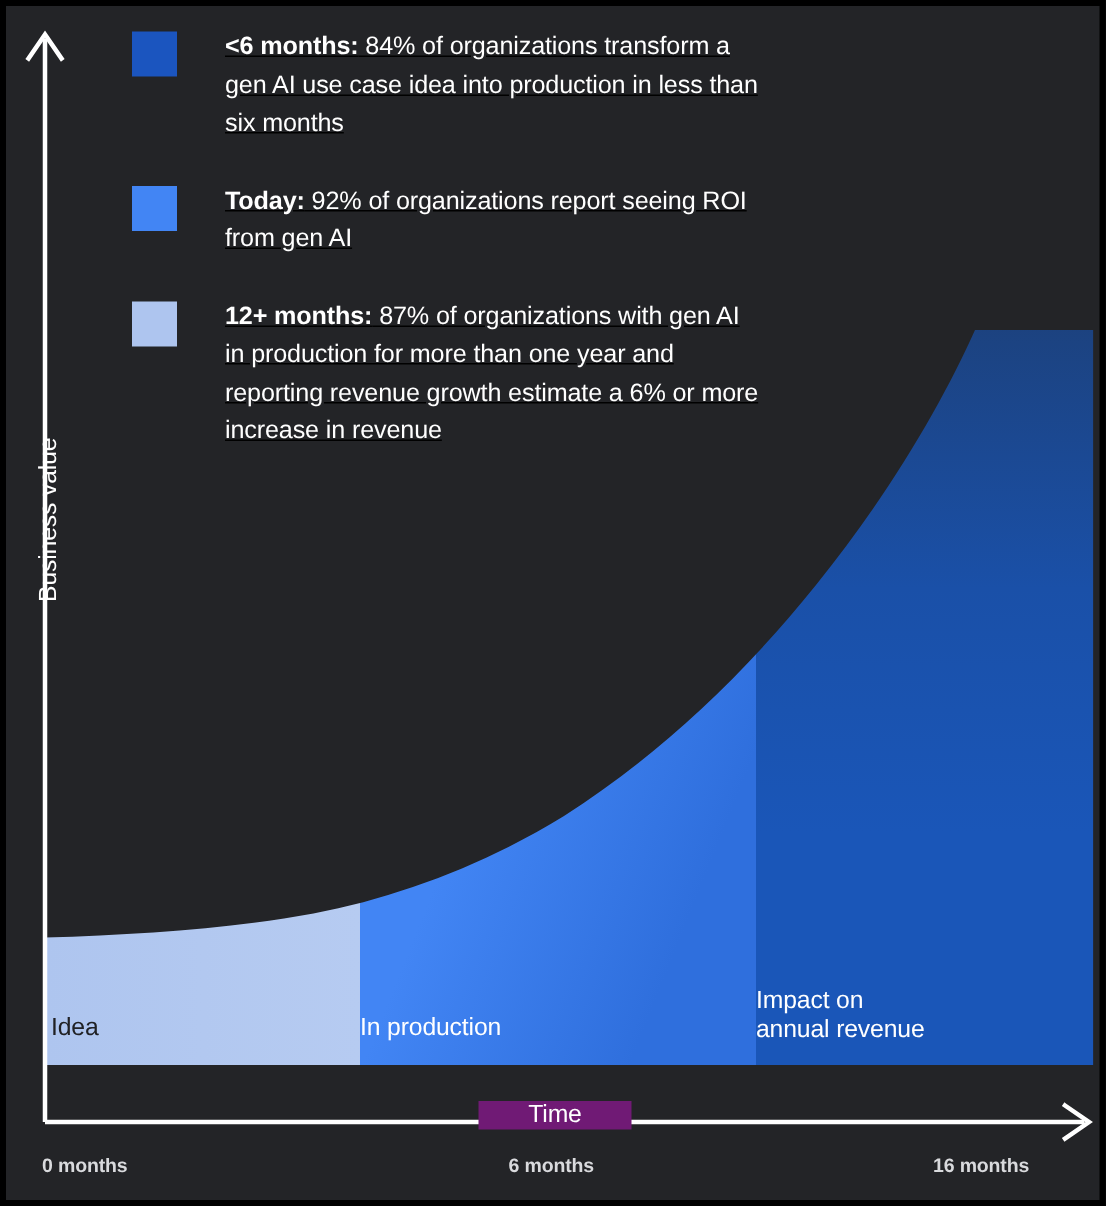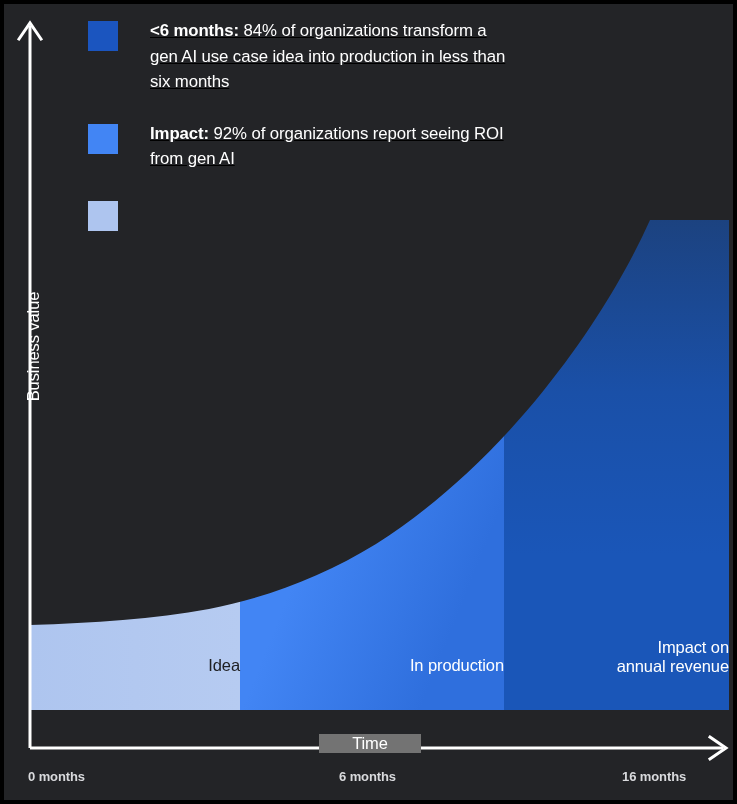--- a/index.html
+++ b/index.html
@@ -69,25 +69,26 @@
     font-weight: 400;
     letter-spacing: -0.1px;
   }
   .legend-text .lead {
     font-weight: 700;
   }
 
   
   .band-label {
     position: absolute;
-    text-align: right;
+    text-align: left;
     font-size: 16.5px;
     line-height: 19px;
     font-weight: 400;
     letter-spacing: -0.1px;
+    margin-top: 20px;
   }
   #band-label-idea {
     left: 30px;
     width: 206px;
     top: 652px;
     color: #202124;
   }
   #band-label-inproduction {
     left: 236px;
     width: 264px;
@@ -118,21 +119,21 @@
   #xaxis-label {
     position: absolute;
     left: 315px;
     top: 730px;
     width: 90px;
     text-align: center;
     color: #ffffff;
     font-size: 16.5px;
     font-weight: 400;
     letter-spacing: -0.1px;
-    background: #737373;
+    background: #701a75;
     padding: 0 6px;
   }
   .tick-label {
     position: absolute;
     top: 765px;
     color: #d9dadd;
     font-size: 13px;
     font-weight: 700;
     letter-spacing: -0.1px;
     white-space: nowrap;
@@ -220,24 +221,27 @@
       <div class="legend-item">
         <div class="legend-swatch" style="background:#1b55bf"></div>
         <div class="legend-text">
           <span class="lead">&lt;6 months:</span><span> 84% of organizations transform a gen AI use case idea into production in less than six months</span>
         </div>
       </div>
 
       <div class="legend-item">
         <div class="legend-swatch" style="background:#4285f4"></div>
         <div class="legend-text">
-          <span class="lead">Impact:</span><span> 92% of organizations report seeing ROI from gen AI</span>
+          <span class="lead">Today:</span><span> 92% of organizations report seeing ROI from gen AI</span>
         </div>
       </div>
 
       <div class="legend-item">
         <div class="legend-swatch" style="background:#aec5ef"></div>
+        <div class="legend-text">
+          <span class="lead">12+ months:</span><span> 87% of organizations with gen AI in production for more than one year and reporting revenue growth estimate a 6% or more increase in revenue</span>
+        </div>
       </div>
 
     </div>
 
   </div>
 </div>
 
 </body></html>

